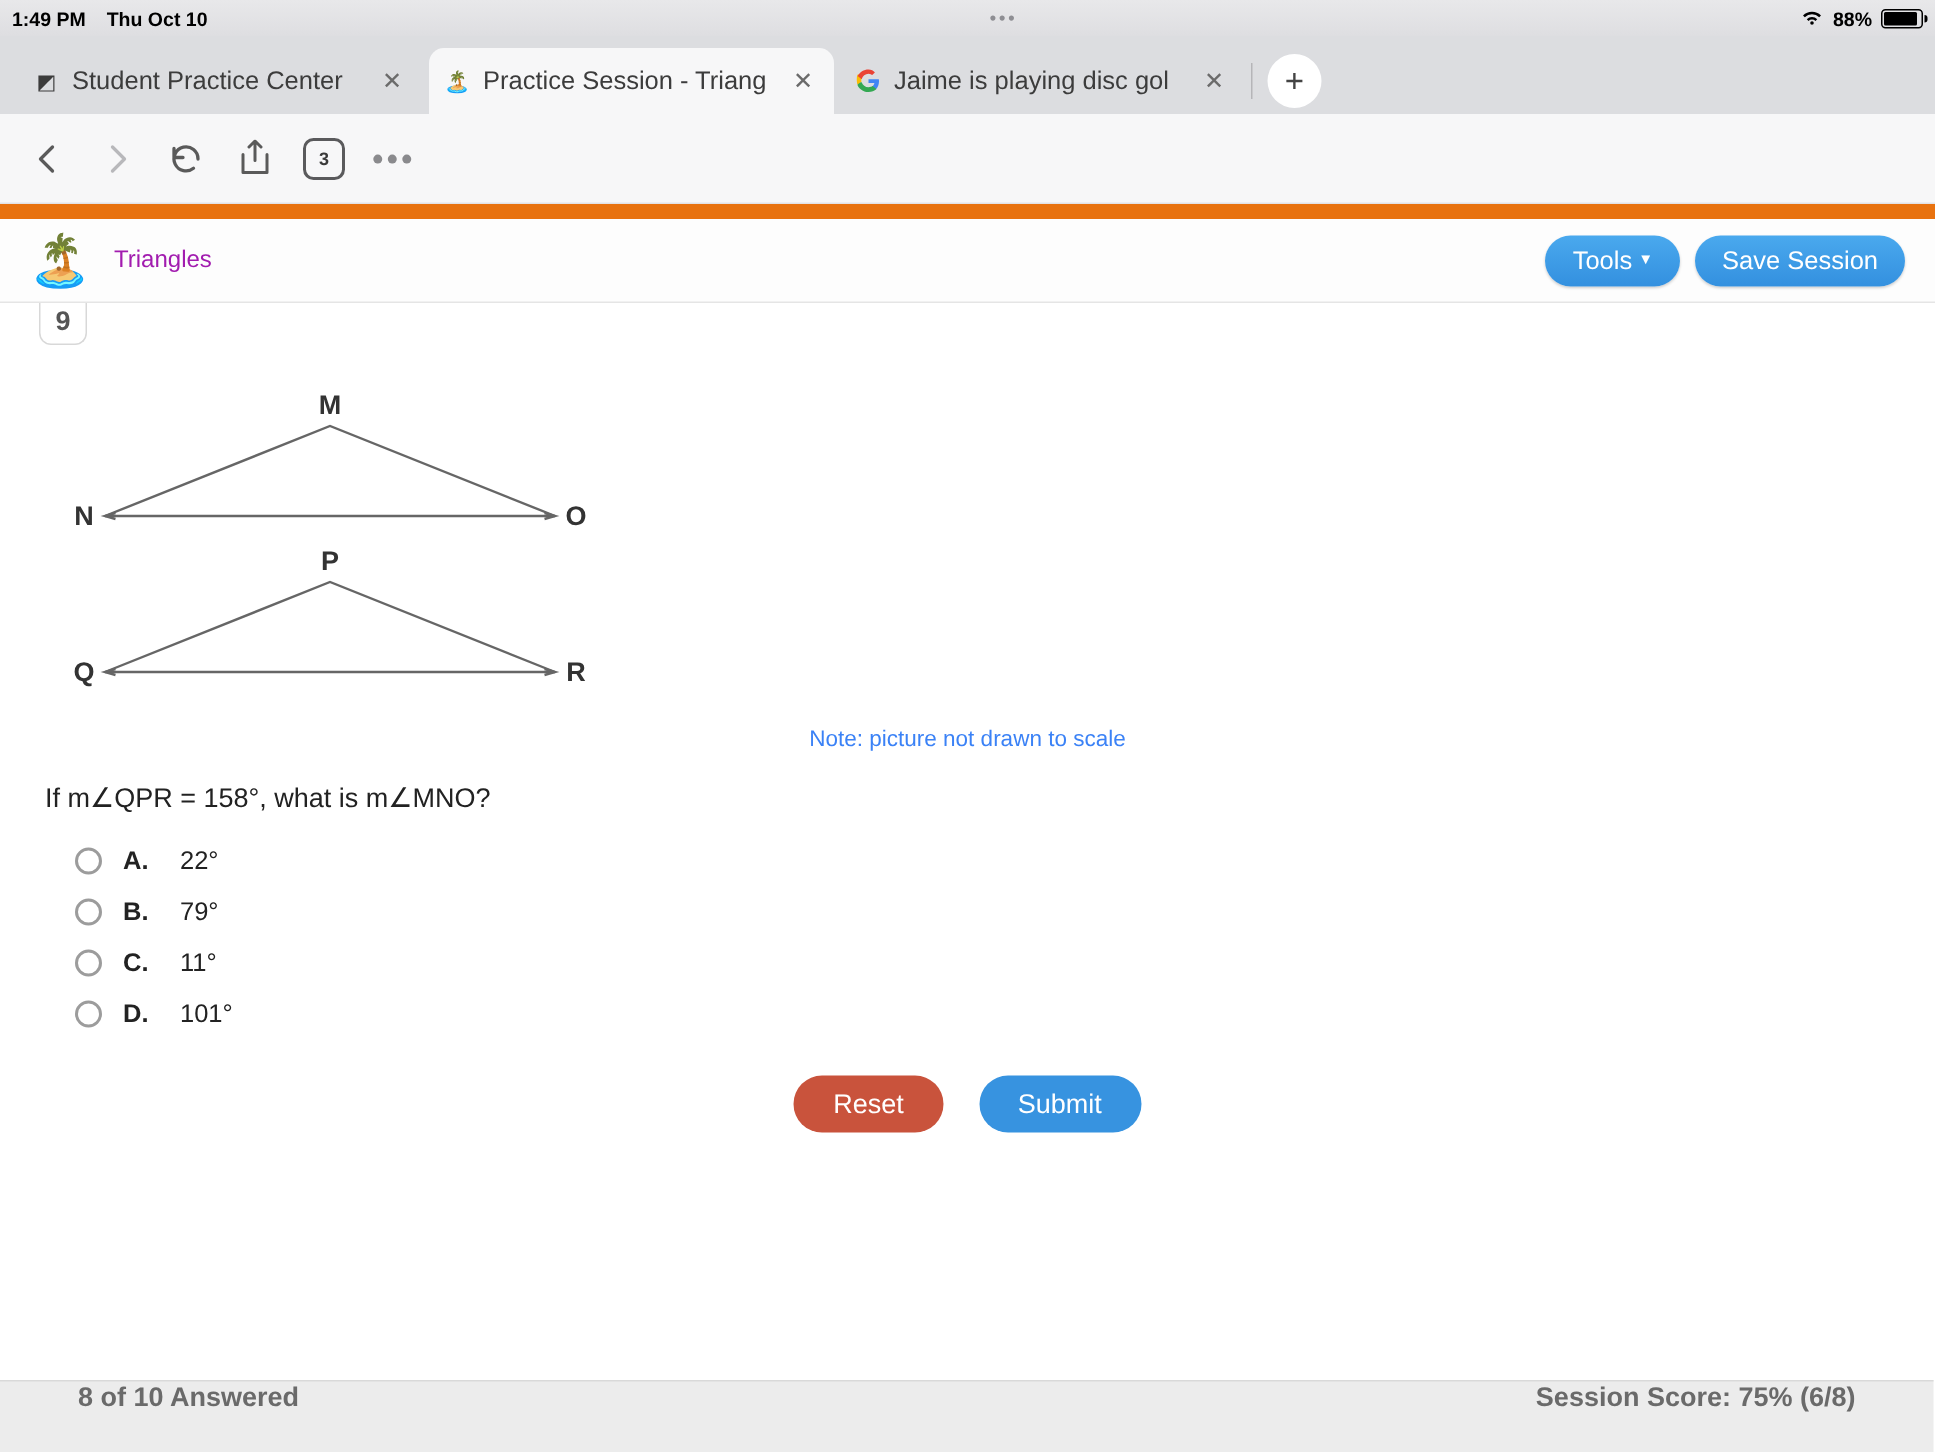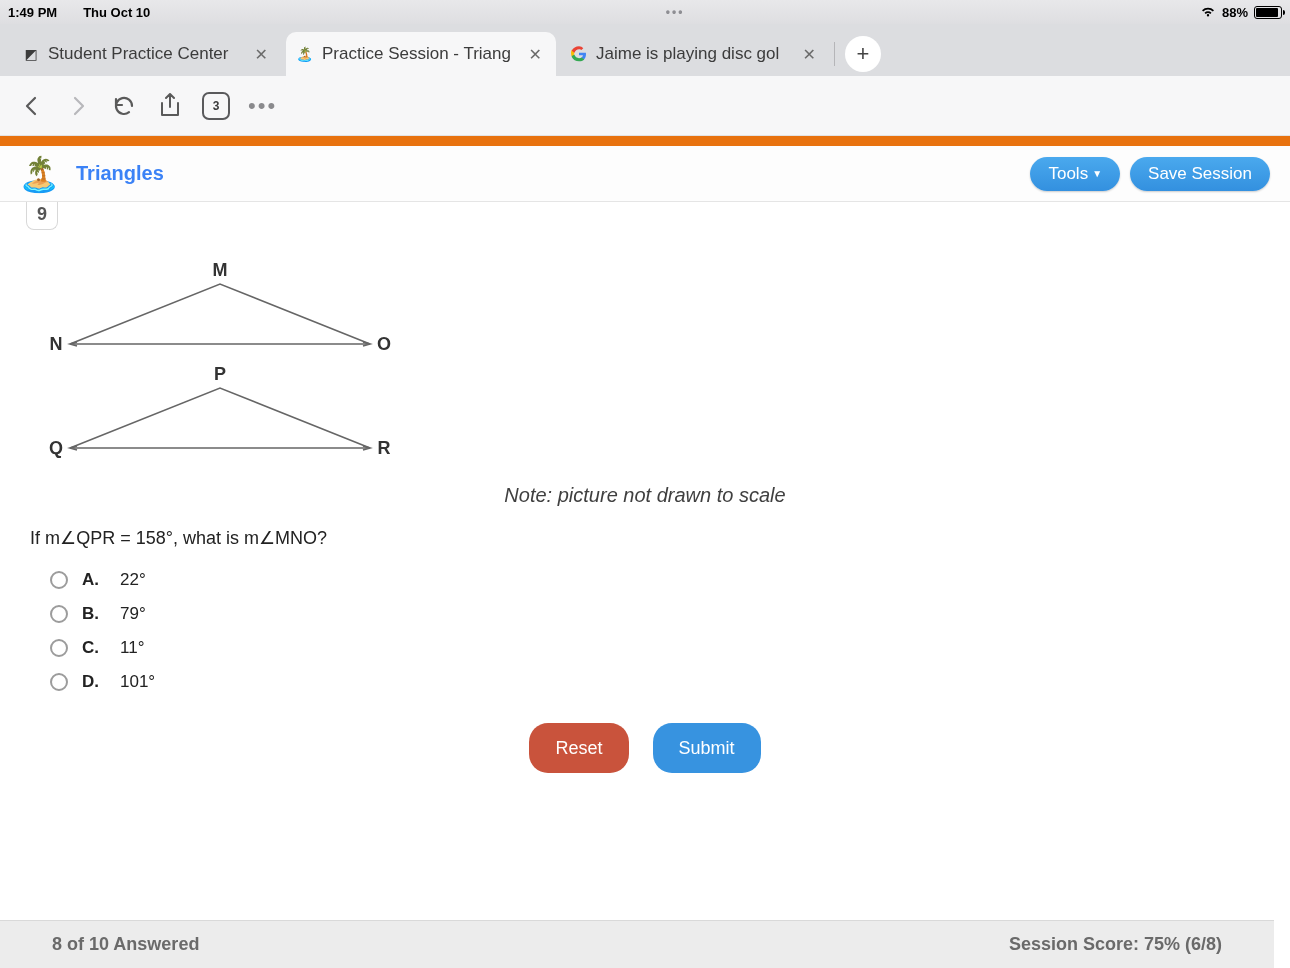--- a/index.html
+++ b/index.html
@@ -1,19 +1,19 @@
 <!DOCTYPE html>
 <html><head>
 <meta charset="utf-8">
 <style>
   * { margin: 0; padding: 0; box-sizing: border-box; }
   html, body { width: 1290px; height: 968px; font-family: -apple-system, BlinkMacSystemFont, "Segoe UI", Helvetica, Arial, sans-serif; overflow: hidden; background: #fff; }
   
   .statusbar { height: 24px; background: linear-gradient(to bottom,#e8e8ea,#dedee1); display:flex; align-items:center; justify-content:space-between; padding:0 8px; font-size:13px; font-weight:600; color:#000; }
-  .statusbar .left { display:flex; gap:26px;justify-content:flex-end; }
+  .statusbar .left { display:flex; gap:14px;justify-content:flex-end; }
   .statusbar .center { color:#8e8e93; letter-spacing:2px; font-size:12px; }
   .statusbar .right { display:flex; align-items:center; gap:6px; }
   .wifi-icon { width:16px; height:12px; }
   .battery { width:28px; height:13px; border:1.5px solid #000; border-radius:3px; position:relative; }
   .battery::after { content:""; position:absolute; right:-4px; top:3px; width:2px; height:5px; background:#000; border-radius:0 2px 2px 0; }
   .battery .fill { position:absolute; left:1px; top:1px; bottom:1px; width:85%; background:#000; border-radius:1px; }
   
   .tabrow { height:52px; background:#dcdde0; display:flex; align-items:flex-end; padding:0 12px 0 12px; gap:4px; }
   .tab { height:44px; display:flex; align-items:center; padding:0 14px 0 10px; font-size:17px; color:#3c3c3c; border-radius:10px 10px 0 0; gap:8px; min-width:270px; cursor:pointer; }
   .tab.active { background:#f7f7f8; }
@@ -28,43 +28,43 @@
   .navbtn.disabled { color:#b8b8bb; }
   .urlbar { flex:1; height:44px; background:#e7e7ea; border-radius:12px; display:flex; align-items:center; justify-content:center; font-size:18px; color:#3b3b3b; position:relative; }
   .urlbar .mic { position:absolute; right:14px; color:#6b6b6b; }
   .tcount { width:28px;height:28px;border:2px solid #5a5a5c;border-radius:7px;display:flex;align-items:center;justify-content:center;font-size:12px;font-weight:600;color:#3a3a3a; }
   .dots { color:#8a8a8d; font-size:22px; letter-spacing:2px; }
   
   .accent { height:10px; background:#e8720f; }
   
   .apphdr { height:56px; background:#fdfdfd; border-bottom:1px solid #e5e5e5; display:flex; align-items:center; padding:0 20px 0 10px; }
   .apphdr .logo { width:60px; height:42px; display:flex; align-items:center; justify-content:center; font-size:34px; }
-  .apphdr .title { font-size:20px; font-weight:700; color:#3b82f6; margin-left:6px; }
+  .apphdr .title { font-size:16px; font-weight:400; color:#a21caf; margin-left:6px; }
   .apphdr .spacer { flex:1; }
   .pillbtn { height:34px; padding:0 18px; border-radius:17px; background:linear-gradient(to bottom,#4aa9ee,#3390df); color:#fff; font-size:17px; font-weight:500; display:flex; align-items:center; gap:4px; cursor:pointer; box-shadow:0 1px 2px rgba(0,0,0,0.2); margin-left:10px; }
   .pillbtn .caret { font-size:10px; }
   
   .content { background:#fff; padding:0 20px; position:relative; }
   .qnum { display:inline-block; background:#fff; border:1px solid #d8d8d8; border-top:none; border-radius:0 0 8px 8px; padding:2px 10px 4px; margin-left:6px; font-weight:700; font-size:18px; color:#555; }
   .qbody { padding:20px 10px 0 10px; font-size:18px; color:#222; }
   .promptline { margin:28px 0 14px 0; }
   .overline { text-decoration: overline; }
   .figwrap { text-align:center; margin:8px 0 4px 0; }
-  .fignote { font-size:20px; font-style:italic; color:#404040; margin-top:6px; margin-bottom:20px; }
+  .fignote { font-size:15px; color:#3b82f6; margin-top:6px; margin-bottom:20px; }
   .qtext2 { margin:12px 0 14px 0; }
   .choices { margin:8px 0 24px 20px; }
   .choice { display:flex; align-items:center; gap:14px; padding:7px 0; font-size:17px; cursor:pointer; }
   .choice .radio { width:18px; height:18px; border:2px solid #9c9c9c; border-radius:50%; flex-shrink:0; }
   .choice .letter { font-weight:700; width:24px; }
   .actions { display:flex; justify-content:center; gap:24px; margin:20px 0 8px 0; }
-  .actbtn { height:50px; padding:0 26px; border-radius:19px; color:#fff; font-size:18px; font-weight:500; display:flex; align-items:center; cursor:pointer; }
+  .actbtn { height:38px; padding:0 26px; border-radius:19px; color:#fff; font-size:18px; font-weight:500; display:flex; align-items:center; cursor:pointer; }
   .actbtn.reset { background:#c9533c; }
   .actbtn.submit { background:#3793e0; }
   
-  .footer { position:absolute; left:0; right:16px; bottom:0; height:48px; background:#ececec; border-top:1px solid #d9d9d9; display:flex; align-items:center; justify-content:space-between; padding:0 52px; font-size:18px; font-weight:700; color:#6a6a6a; }
+  .footer { position:absolute; left:0; right:1px; bottom:0; height:48px; background:#ececec; border-top:1px solid #d9d9d9; display:flex; align-items:flex-start; justify-content:space-between; padding:0 52px; font-size:18px; font-weight:700; color:#6a6a6a; }
   svg { display:block; }
 </style>
 </head>
 <body>
 
 <div class="statusbar">
   <div class="left">
     <span>1:49 PM</span>
     <span>Thu Oct 10</span>
   </div>

